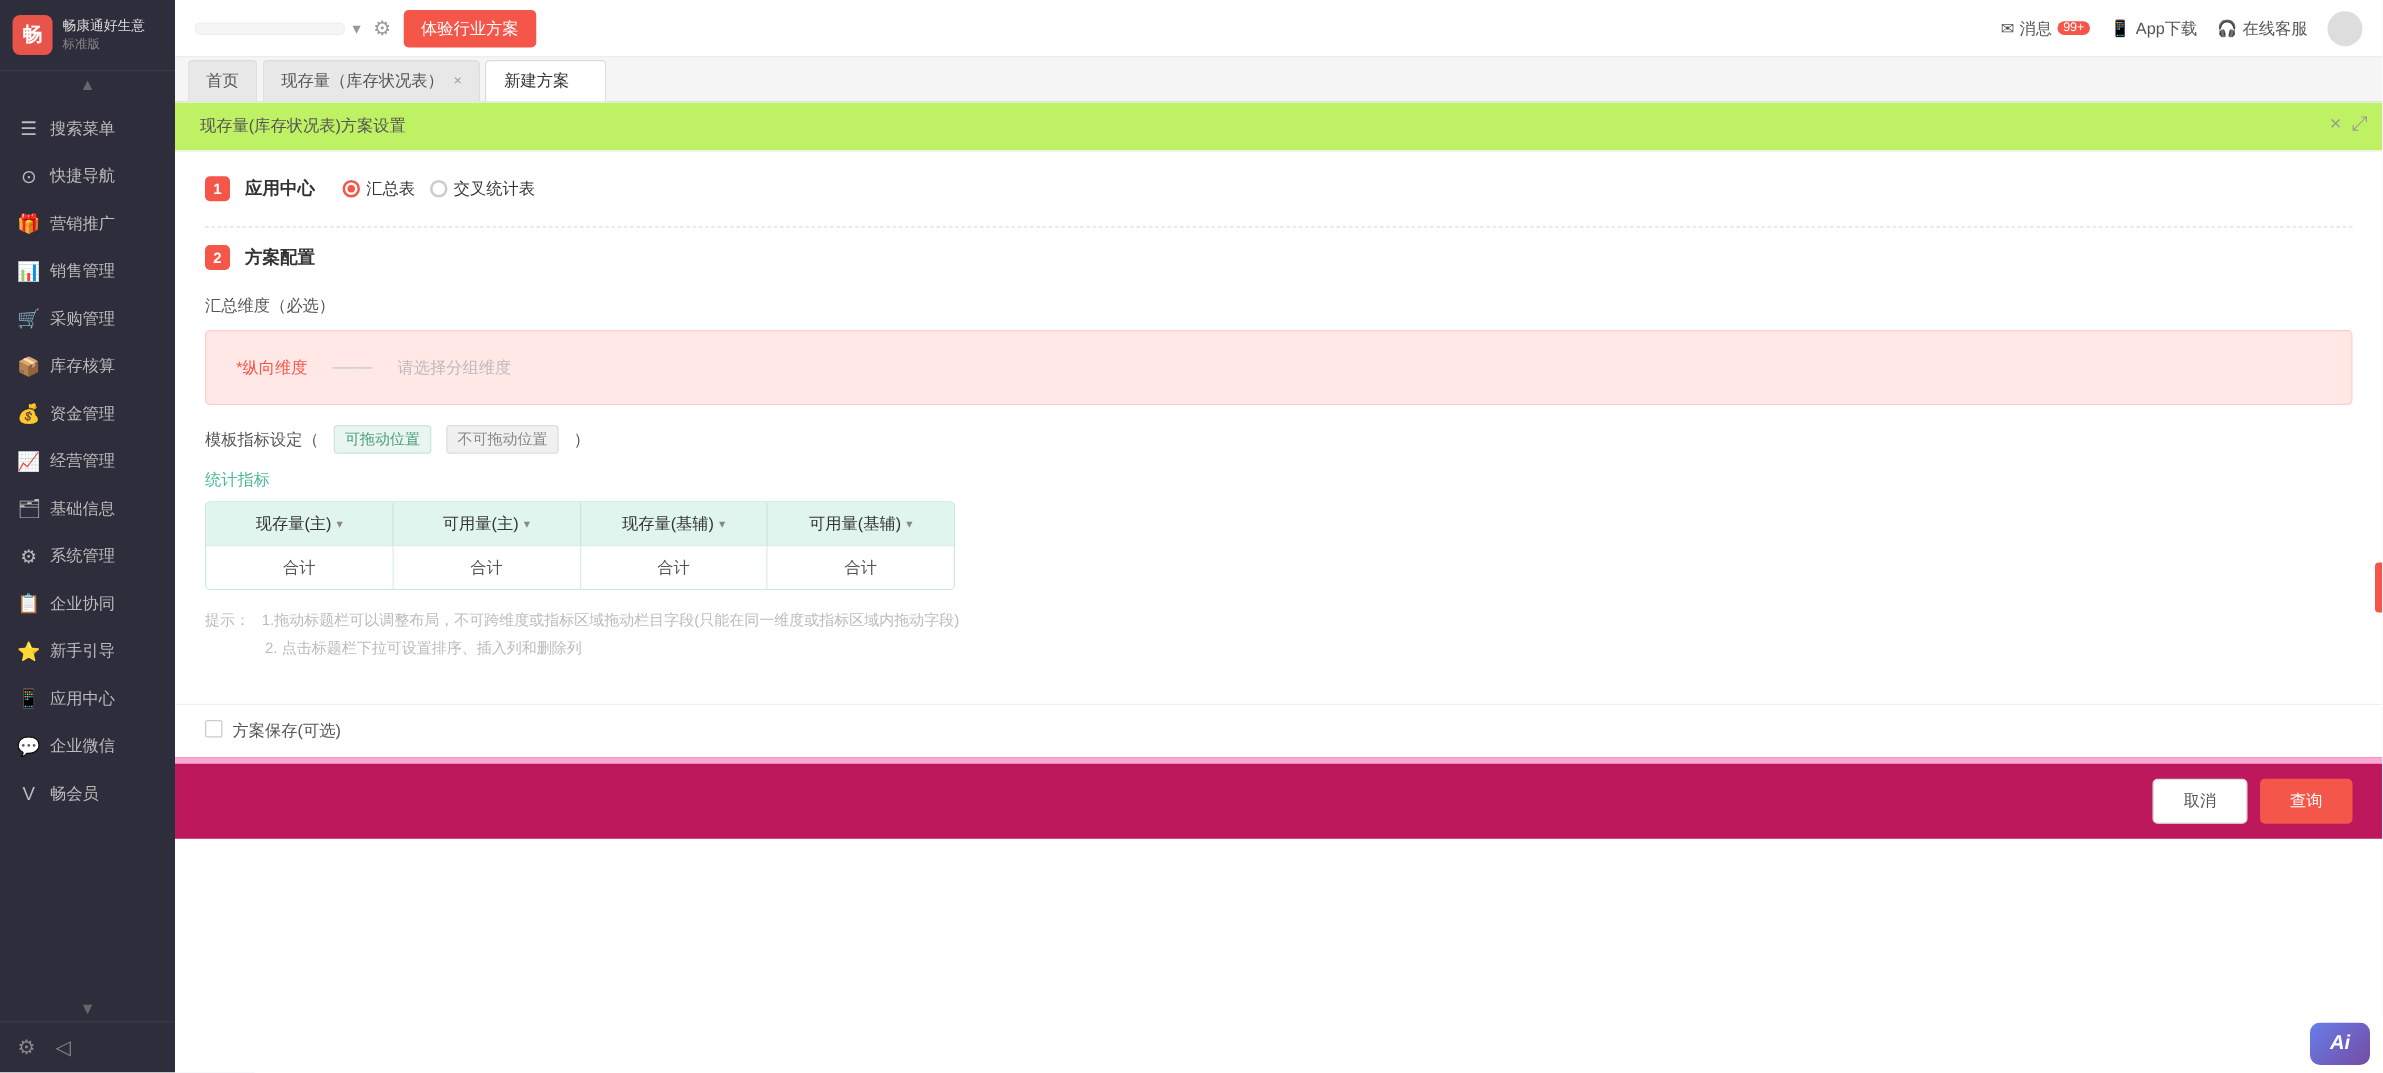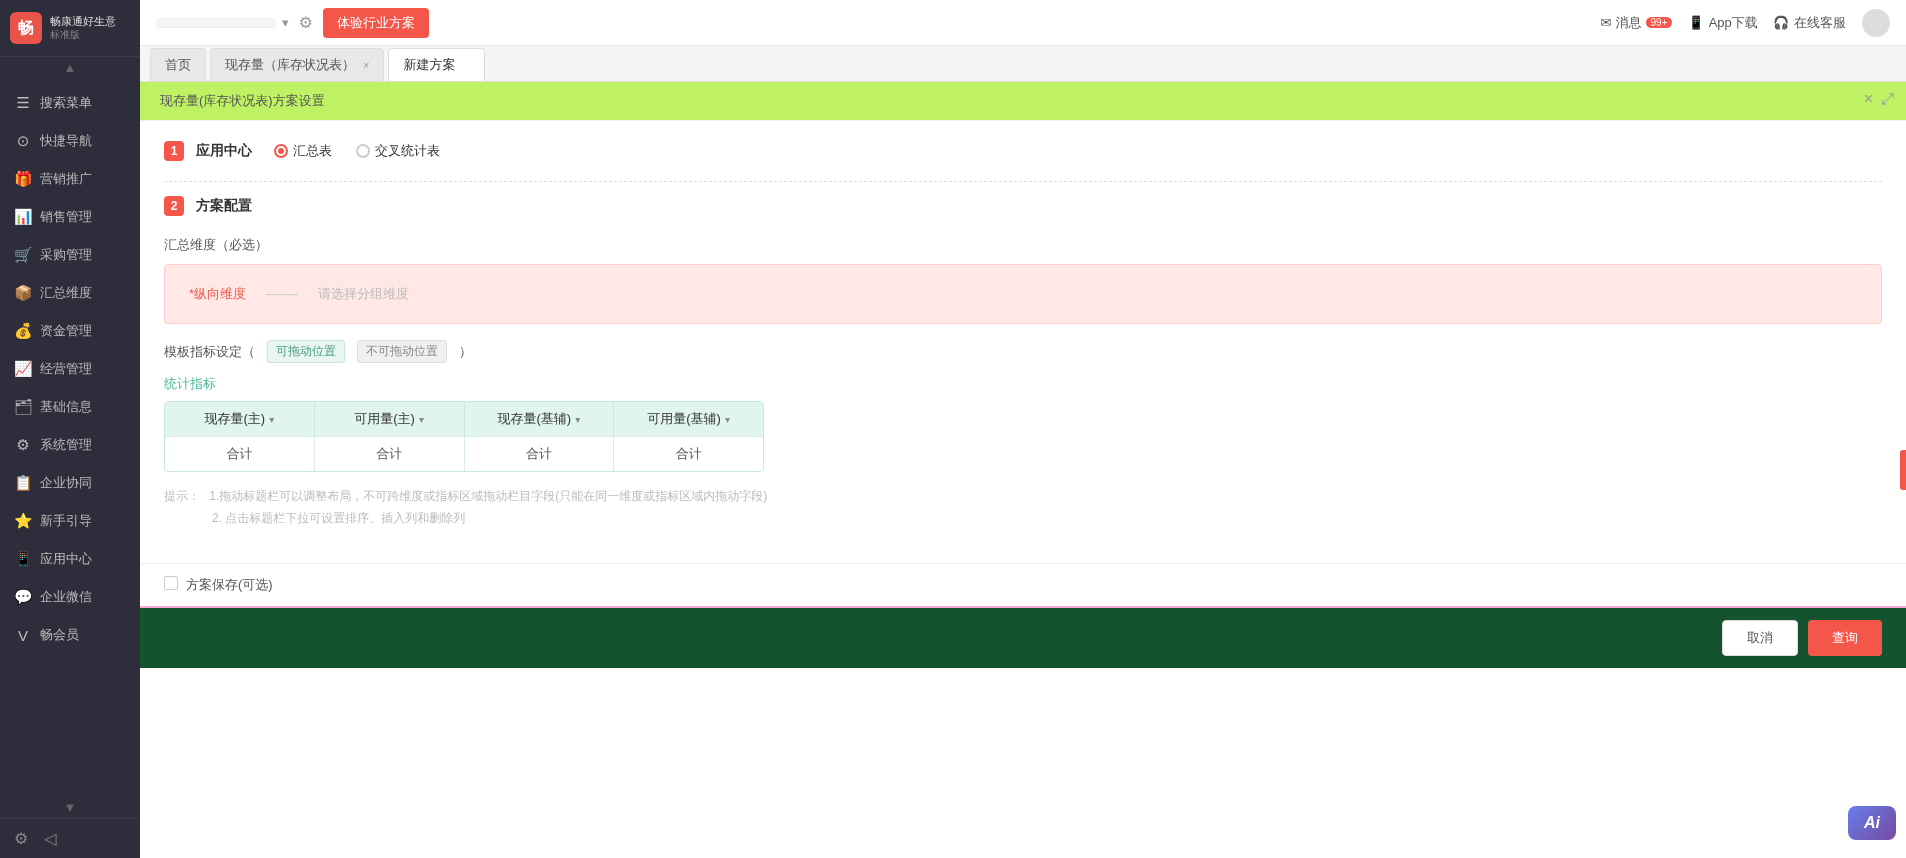--- a/index.html
+++ b/index.html
@@ -255,21 +255,21 @@
       flex-shrink: 0;
     }
     .step-title {
       font-size: 14px;
       font-weight: bold;
       color: #333;
     }
     .radio-group {
       display: flex;
       align-items: flex-end;
-      gap: 24px;
+      gap: 12px;
       margin-left: 10px;
     }
     .radio-item {
       display: flex;
       align-items: center;
       gap: 5px;
       cursor: pointer;
       font-size: 13px;
       color: #333;
     }
@@ -430,22 +430,22 @@
       border-radius: 2px;
       cursor: pointer;
     }
 
     
     .bottom-bar {
       display: flex;
       justify-content: flex-end;
       gap: 10px;
       padding: 12px 24px;
-      border-top: 2px solid #f9a8d4;
-      background: #14532d;
+      border-top: 5px solid #f9a8d4;
+      background: #be185d;
     }
     .btn-cancel {
       padding: 8px 24px;
       border: 1px solid #ddd;
       background: #fff;
       border-radius: 4px;
       cursor: pointer;
       font-size: 13px;
       color: #555;
     }
@@ -455,21 +455,21 @@
       color: white;
       border: none;
       border-radius: 4px;
       cursor: pointer;
       font-size: 13px;
     }
 
     
     .ai-btn {
       position: fixed;
-      bottom: 18px;
+      bottom: 6px;
       right: 10px;
       background: linear-gradient(135deg, #667eea, #764ba2);
       color: white;
       border: none;
       border-radius: 8px;
       padding: 8px 16px;
       font-size: 16px;
       font-weight: bold;
       cursor: pointer;
       font-style: italic;
@@ -519,21 +519,21 @@
     <div class="sidebar-item">
       <span class="nav-icon">📊</span>
       <span>销售管理</span>
     </div>
     <div class="sidebar-item">
       <span class="nav-icon">🛒</span>
       <span>采购管理</span>
     </div>
     <div class="sidebar-item">
       <span class="nav-icon">📦</span>
-      <span>汇总维度</span>
+      <span>库存核算</span>
     </div>
     <div class="sidebar-item">
       <span class="nav-icon">💰</span>
       <span>资金管理</span>
     </div>
     <div class="sidebar-item">
       <span class="nav-icon">📈</span>
       <span>经营管理</span>
     </div>
     <div class="sidebar-item">

